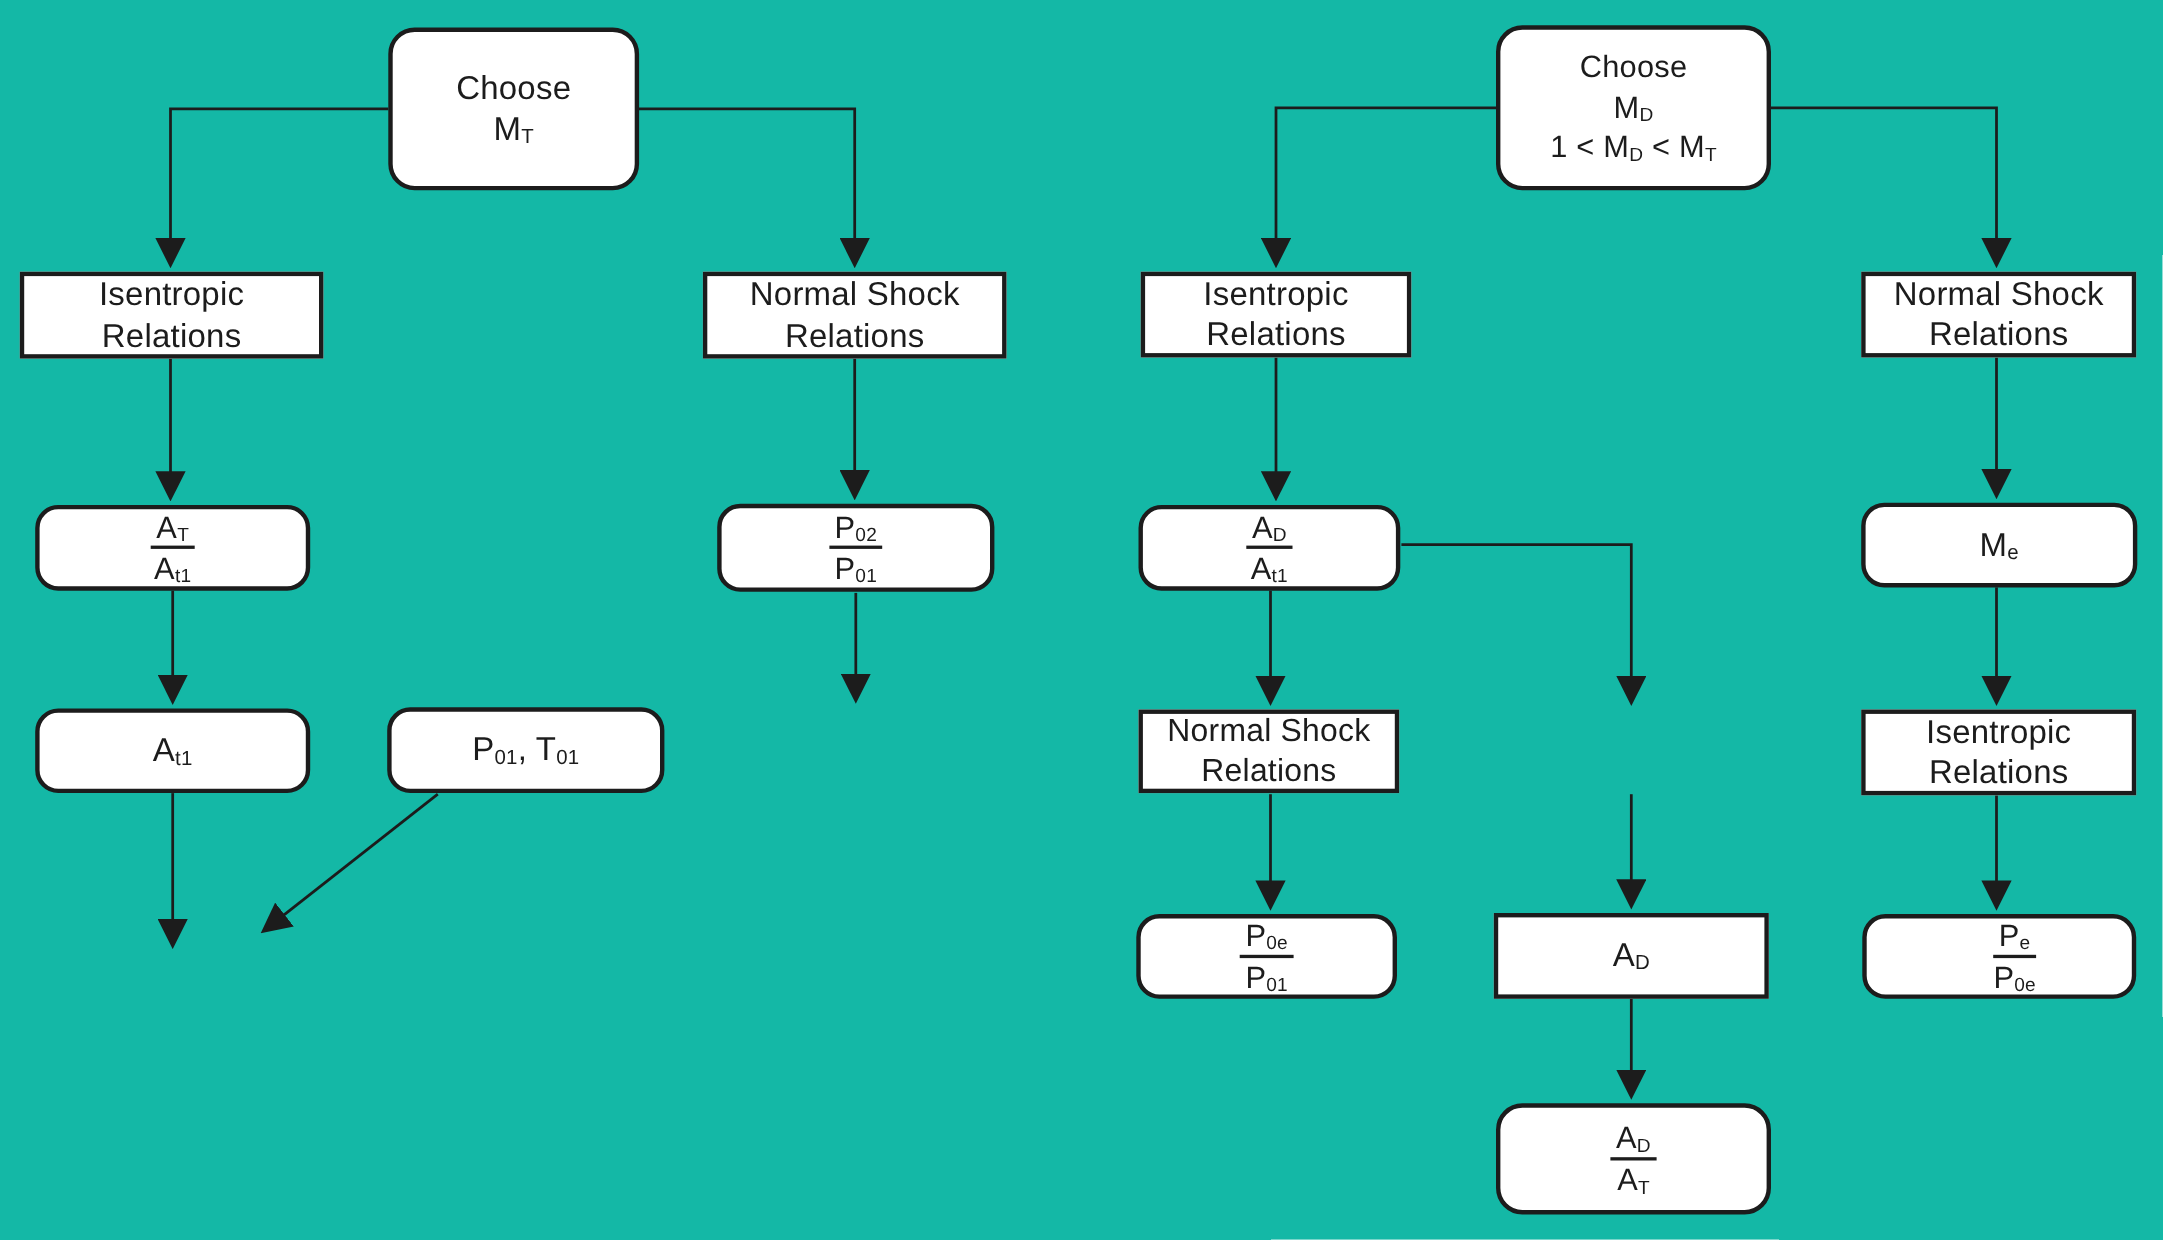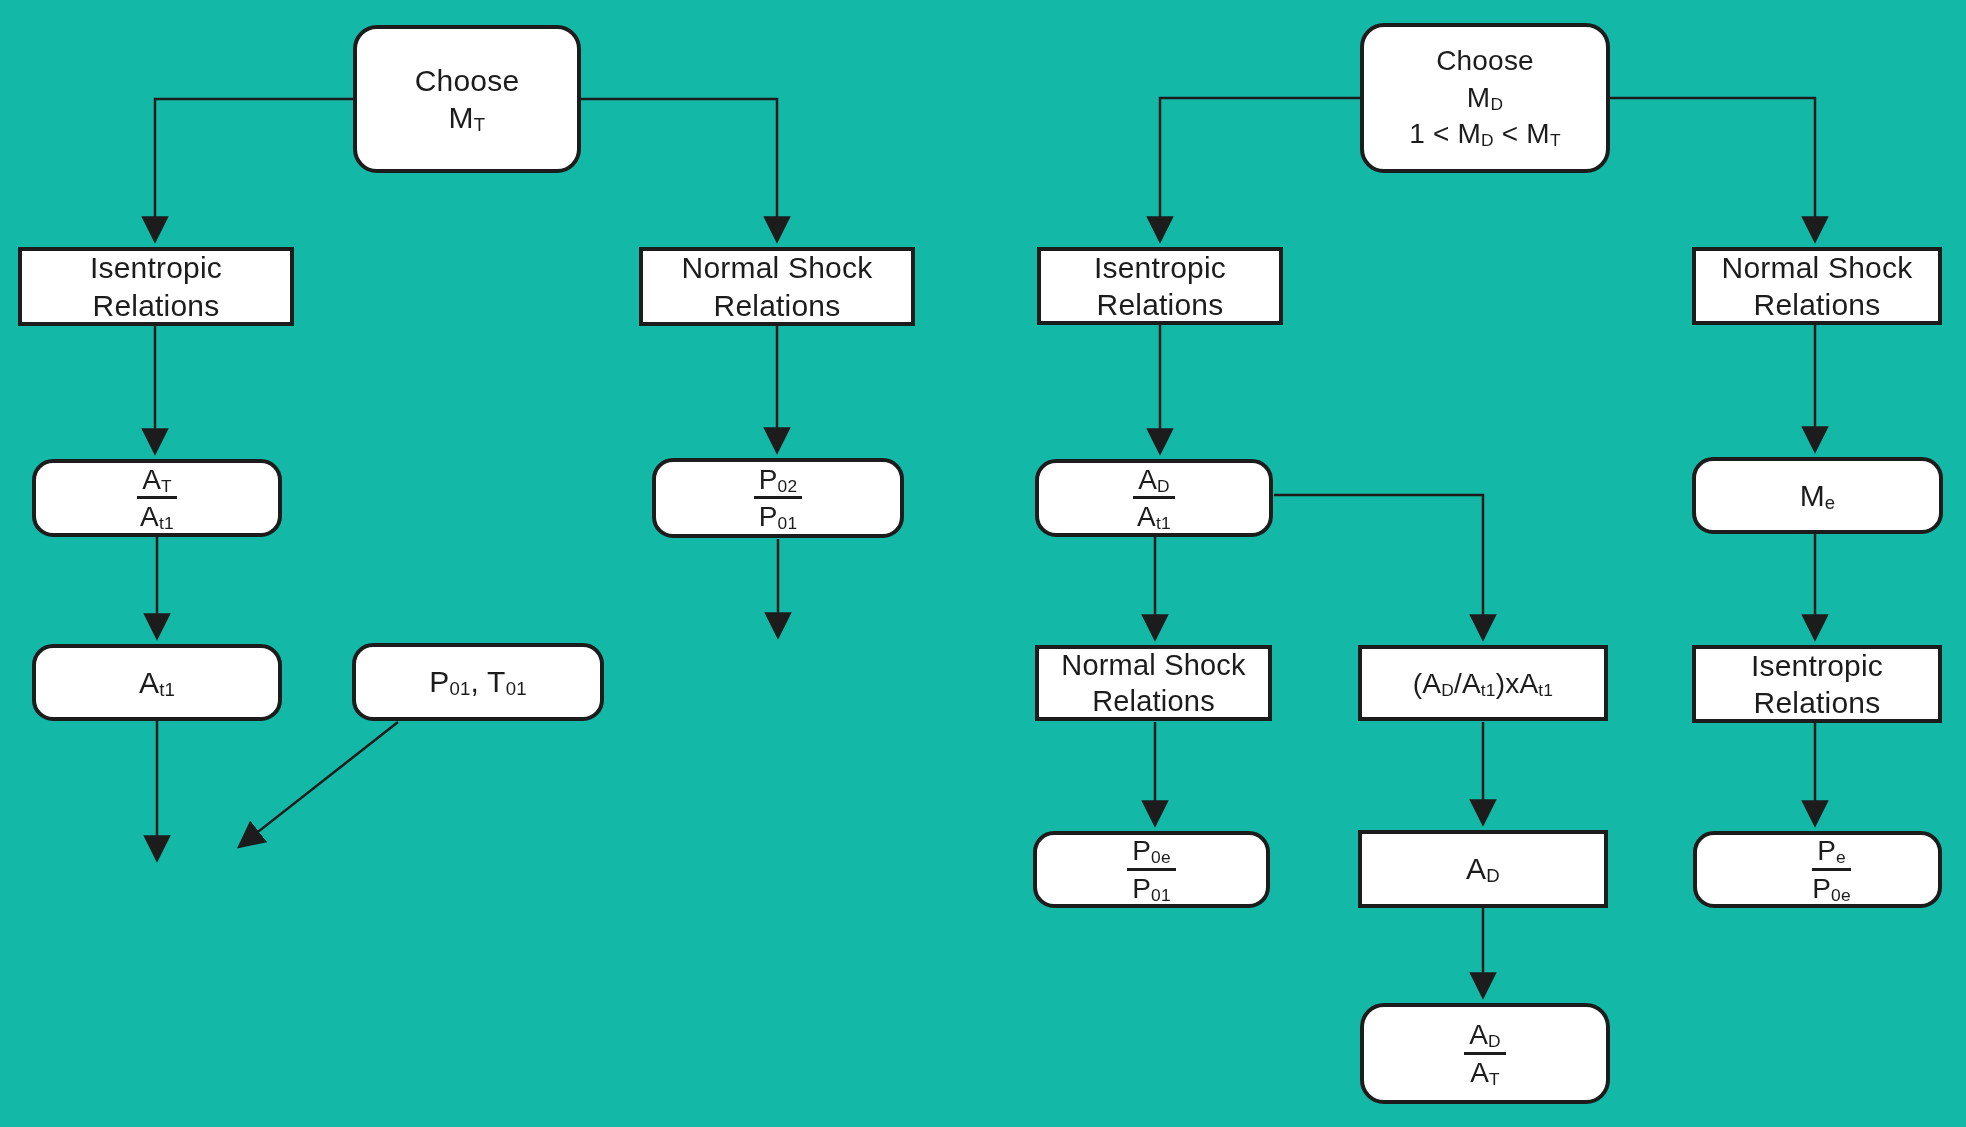--- a/index.html
+++ b/index.html
@@ -157,23 +157,20 @@
 
   <div class="box rounded" style="left:1692px;top:457px;width:251px;height:77px;">
     <div class="line"><span>M</span><sub>e</sub></div>
   </div>
 
   <div class="box" style="left:1035px;top:645px;width:237px;height:76px;font-size:29px;">
     <div class="line">Normal Shock</div>
     <div class="line">Relations</div>
   </div>
 
-  <div class="box" style="left:1358px;top:645px;width:250px;height:76px;font-size:28px;">
-    <div class="line"><span>(A</span><sub>D</sub><span>/A</span><sub>t1</sub><span>)xA</span><sub>t1</sub></div>
-  </div>
 
   <div class="box" style="left:1692px;top:645px;width:250px;height:78px;">
     <div class="line">Isentropic</div>
     <div class="line">Relations</div>
   </div>
 
   <div class="box rounded" style="left:1033px;top:831px;width:237px;height:77px;">
     <div class="frac">
       <div class="num"><span>P</span><sub>0e</sub></div>
       <div class="den"><span>P</span><sub>01</sub></div>

